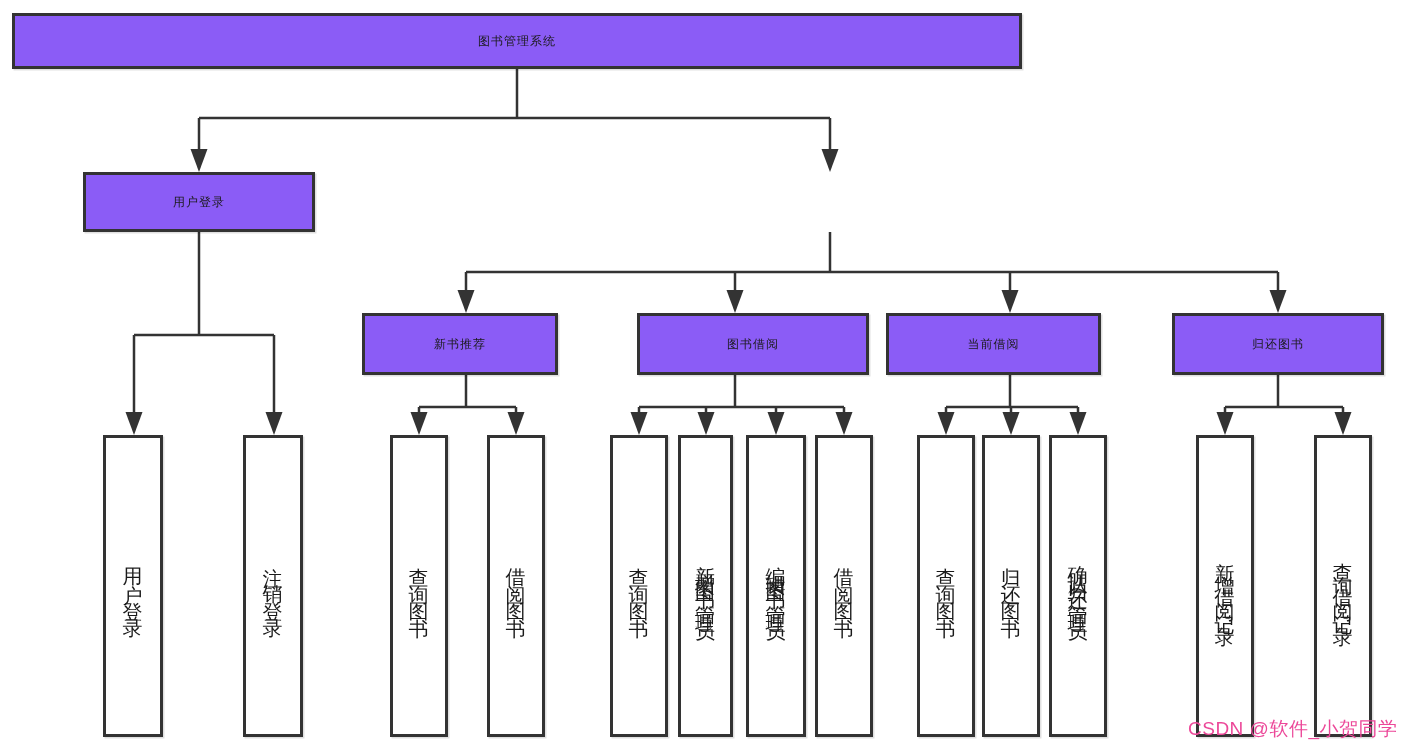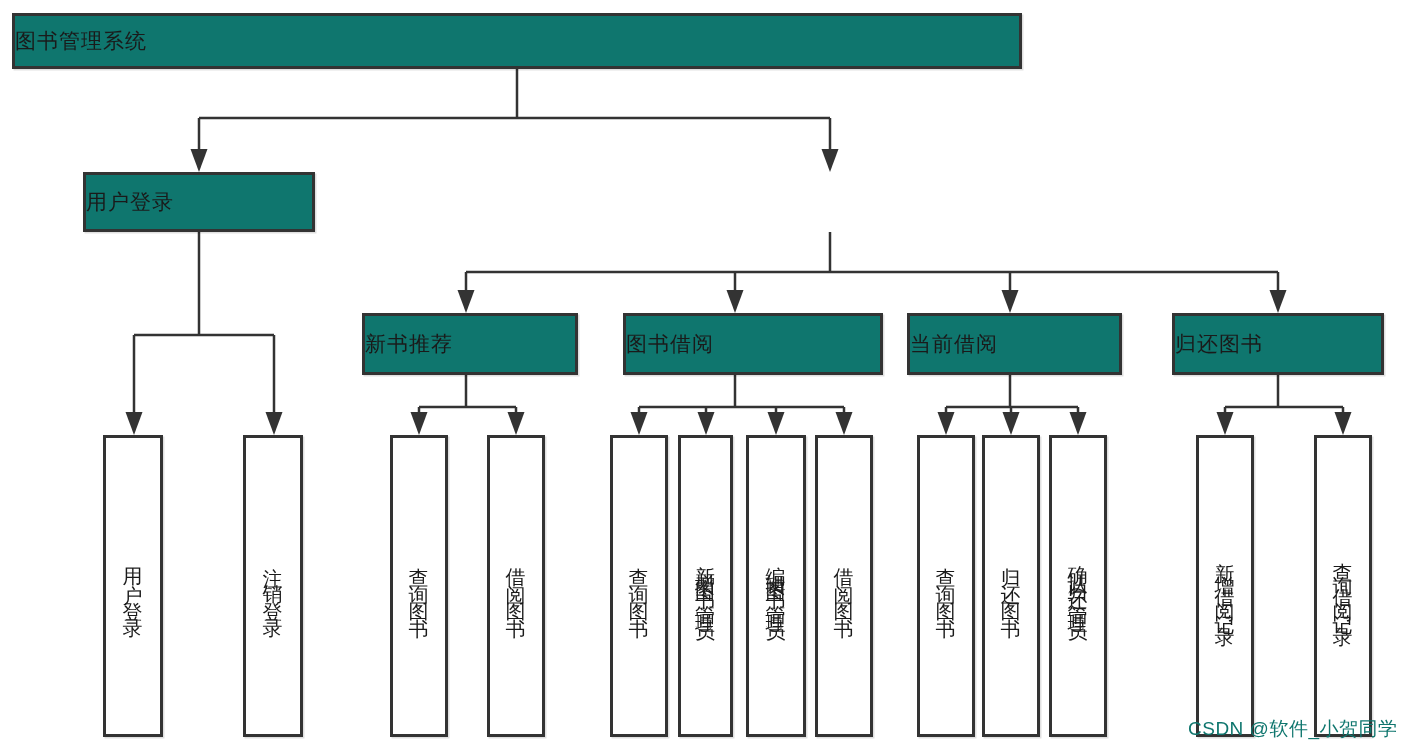--- a/index.html
+++ b/index.html
@@ -10,23 +10,23 @@
   }
   #stage {
     position: relative; width: 1405px; height: 747px; background: #ffffff;
   }
   #connector-layer {
     position: absolute; left: 0; top: 0; width: 1405px; height: 747px;
     z-index: 1; pointer-events: none;
   }
   .node {
     position: absolute; z-index: 2;
-    border: 3px solid #333333; background: #0f766e;
-    display: flex; align-items: center; 
-    color: #1a1a1a; font-size: 21px; letter-spacing: 1px;
+    border: 3px solid #333333; background: #8b5cf6;
+    display: flex; align-items: center; justify-content: center;
+    color: #1a1a1a; font-size: 12px; letter-spacing: 1px;
     box-shadow: 1.5px 1.5px 0 rgba(0,0,0,0.12);
     white-space: nowrap;
   }
   .vnode {
     position: absolute; z-index: 2;
     border: 3px solid #333333; background: #ffffff;
     display: flex; align-items: center; justify-content: center;
     color: #1a1a1a;
     box-shadow: 1.5px 1.5px 0 rgba(0,0,0,0.12);
     top: 435px; height: 302px;
@@ -34,21 +34,21 @@
   .vnode .vtext {
     writing-mode: vertical-lr;
     font-size: 20px; line-height: 1;
     color: #1a1a1a;
   }
   .ls-wide  .vtext { letter-spacing: 17px; }
   .ls-mid   .vtext { letter-spacing: 13px; }
   .ls-tight .vtext { letter-spacing: 8px; }
   #watermark {
     position: absolute; left: 1188px; top: 716px; z-index: 3;
-    font-size: 19px; color: #0f766e; letter-spacing: 0.5px;
+    font-size: 19px; color: #ec4899; letter-spacing: 0.5px;
     white-space: nowrap;
   }
 </style>
 </head>
 <body>
 
 <div id="stage">
 
   <svg id="connector-layer" width="1405" height="747" viewBox="0 0 1405 747" xmlns="http://www.w3.org/2000/svg">
       <line x1="517" y1="69" x2="517" y2="118" stroke="#333333" stroke-width="2.5"></line>
@@ -106,27 +106,27 @@
     </svg>
 
   <div class="node" style="left:12px; top:13px; width:1010px; height:56px;">
     <span>图书管理系统</span>
   </div>
 
   <div class="node" style="left:83px; top:172px; width:232px; height:60px;">
     <span>用户登录</span>
   </div>
 
-  <div class="node" style="left:362px; top:313px; width:216px; height:62px;font-family:Liberation Mono, monospace;">
+  <div class="node" style="left:362px; top:313px; width:196px; height:62px;font-family:Liberation Mono, monospace;">
     <span>新书推荐</span>
   </div>
-  <div class="node" style="left:623px; top:313px; width:260px; height:62px;">
+  <div class="node" style="left:637px; top:313px; width:232px; height:62px;">
     <span>图书借阅</span>
   </div>
-  <div class="node" style="left:907px; top:313px; width:215px; height:62px;">
+  <div class="node" style="left:886px; top:313px; width:215px; height:62px;">
     <span>当前借阅</span>
   </div>
   <div class="node" style="left:1172px; top:313px; width:212px; height:62px;">
     <span>归还图书</span>
   </div>
 
   <div class="vnode ls-wide" style="left:103px; width:60px;">
     <span class="vtext">用户登录</span>
   </div>
   <div class="vnode ls-wide" style="left:243px; width:60px;">

